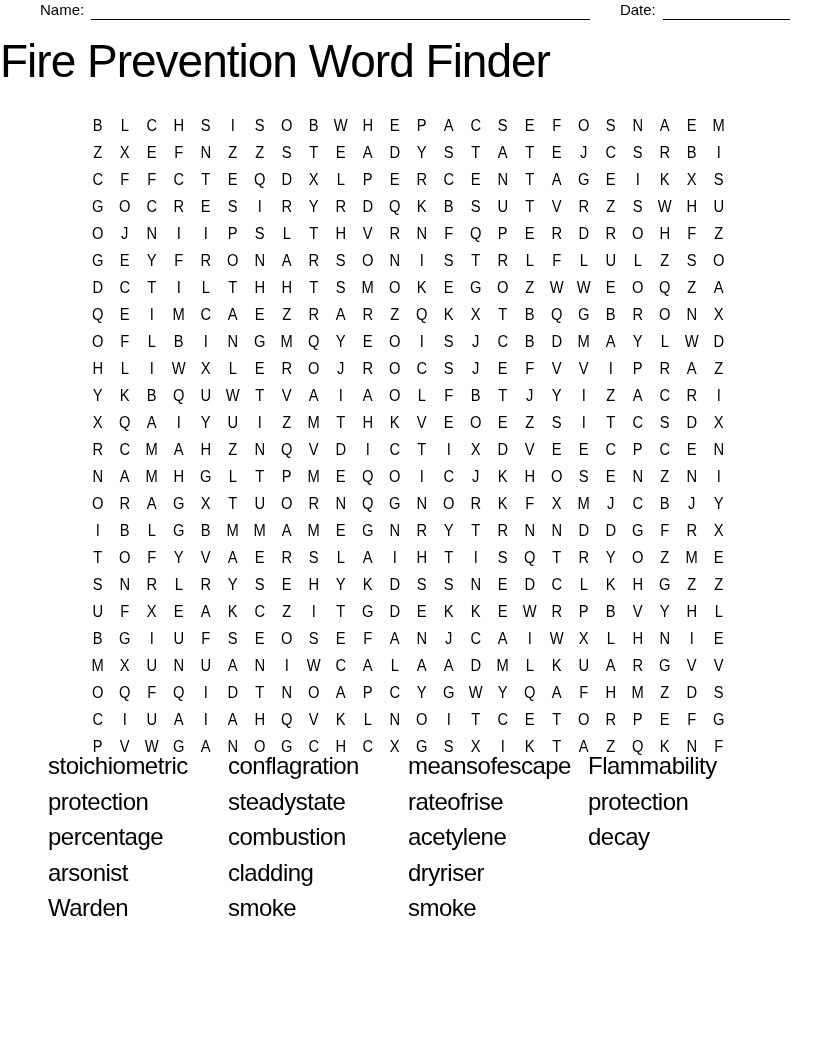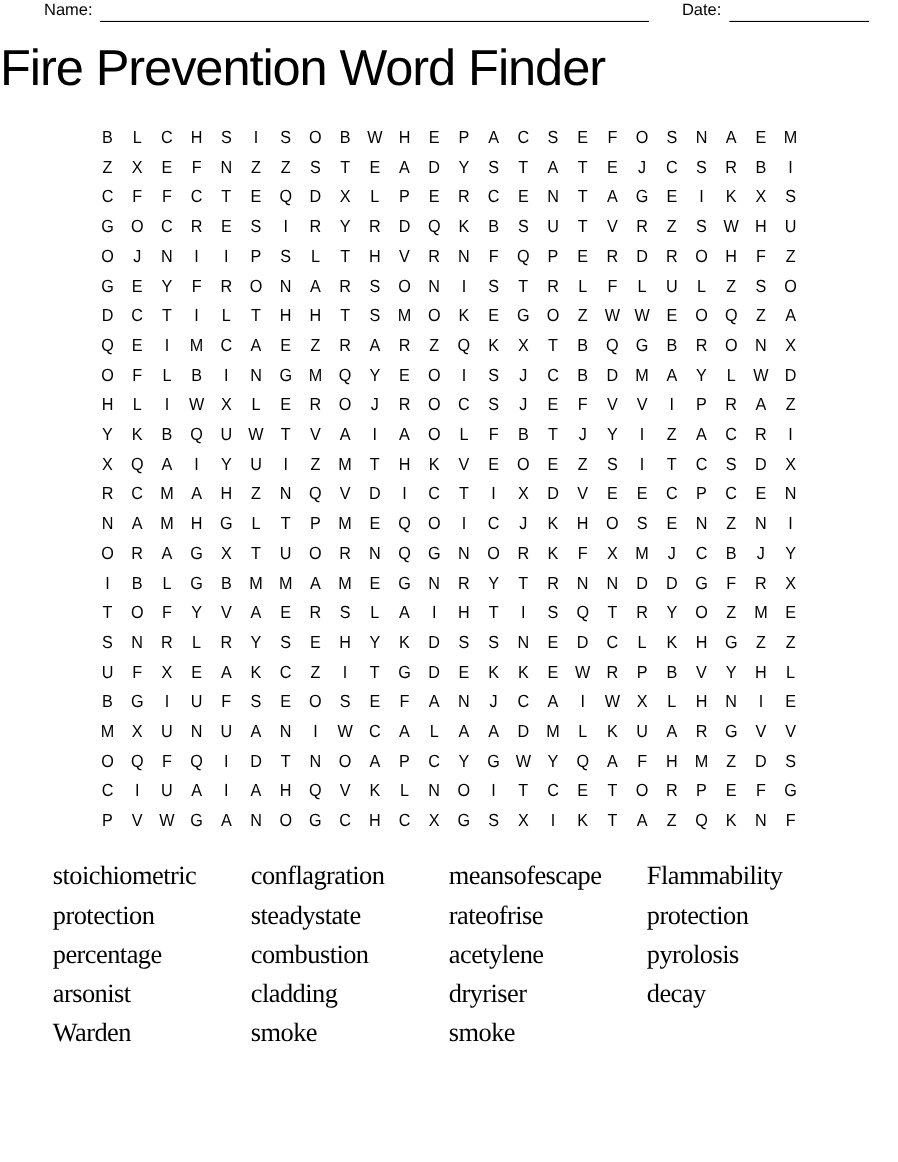--- a/index.html
+++ b/index.html
@@ -60,24 +60,23 @@
     align-items: center;
     justify-content: center;
     font-size: 16px;
     letter-spacing: -0.5px;
     transform: scaleX(0.92);
   }
 
   
   .word-list {
     position: absolute;
-    top: 780px;
+    top: 748px;
     left: 48px;
     display: flex;
-    font-family: Liberation Serif, serif;
   }
   .word-col { width: 180px; }
   .word {
     font-size: 24px;
     line-height: 35.5px;
     letter-spacing: -0.5px;
     white-space: nowrap;
   }
 </style>
 </head>
@@ -692,18 +691,17 @@
       <div class="word-col">
         <div class="word">meansofescape</div>
         <div class="word">rateofrise</div>
         <div class="word">acetylene</div>
         <div class="word">dryriser</div>
         <div class="word">smoke</div>
       </div>
       <div class="word-col">
         <div class="word">Flammability</div>
         <div class="word">protection</div>
-        <div class="word">pyrolosis</div>
         <div class="word">decay</div>
       </div>
     </div>
 
 </div>
 
 </body></html>

